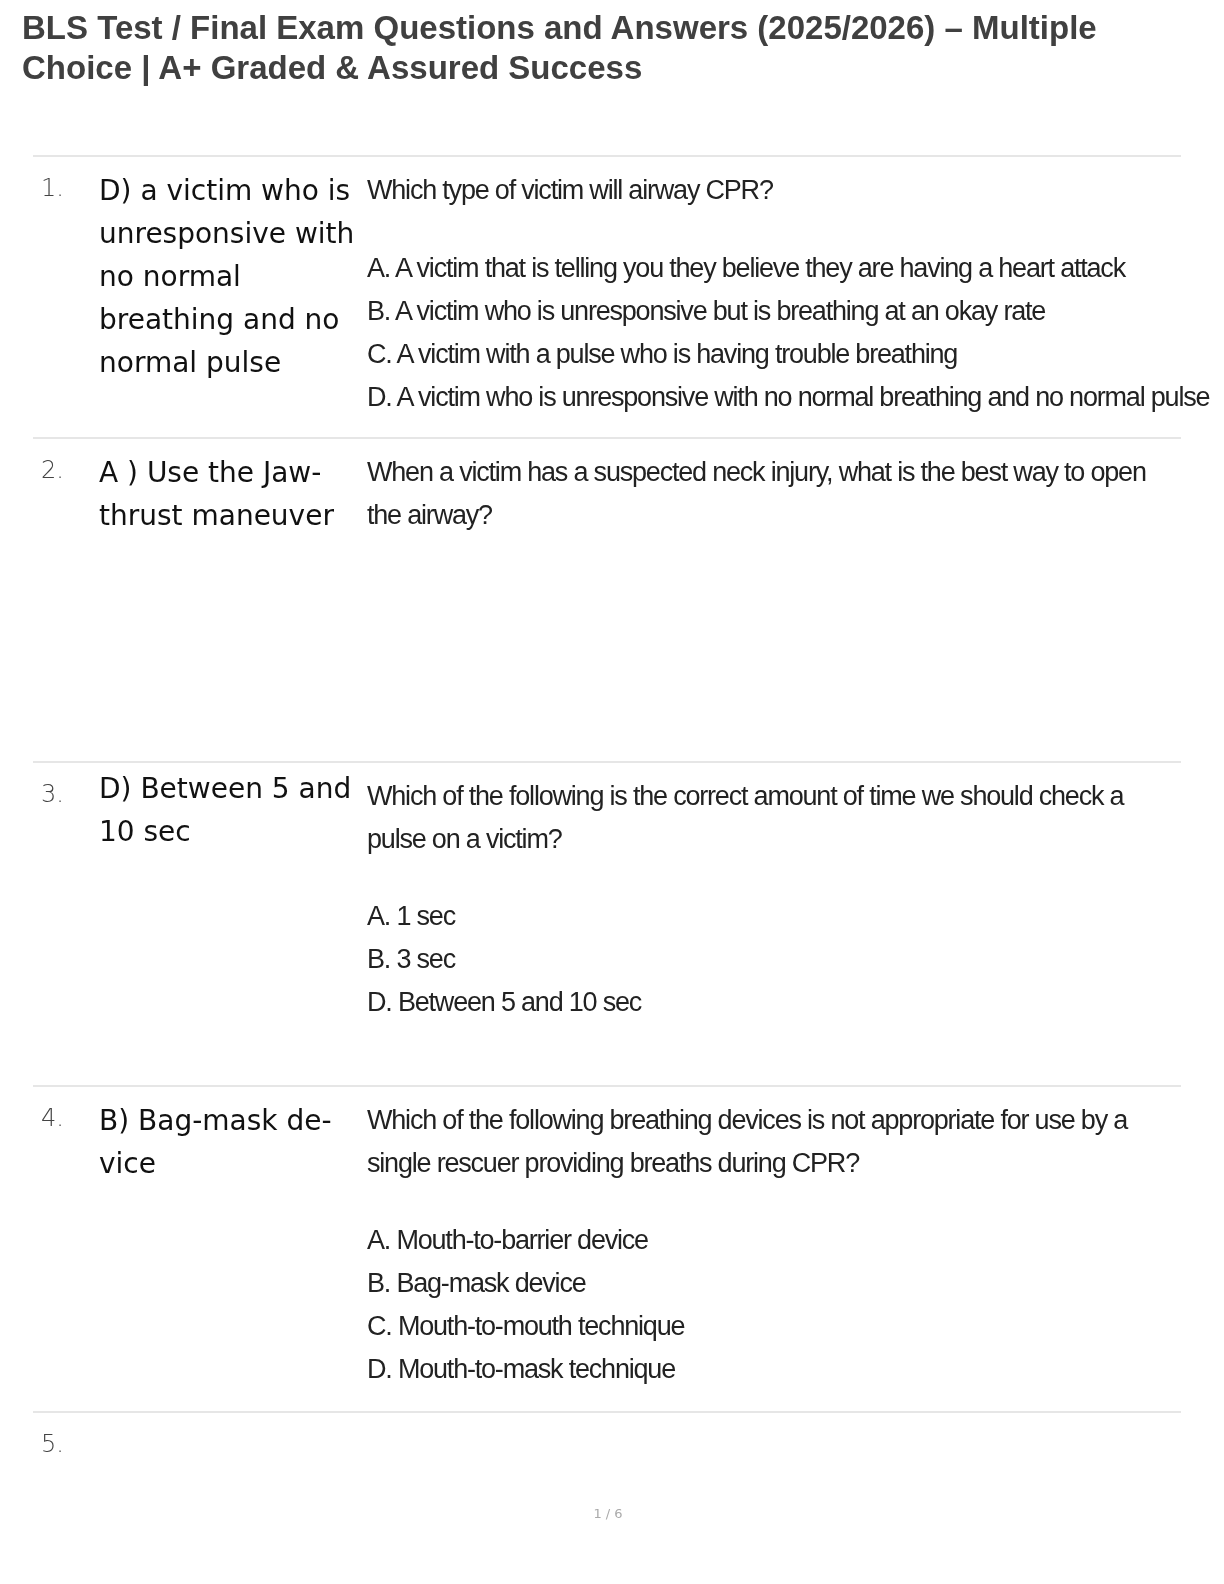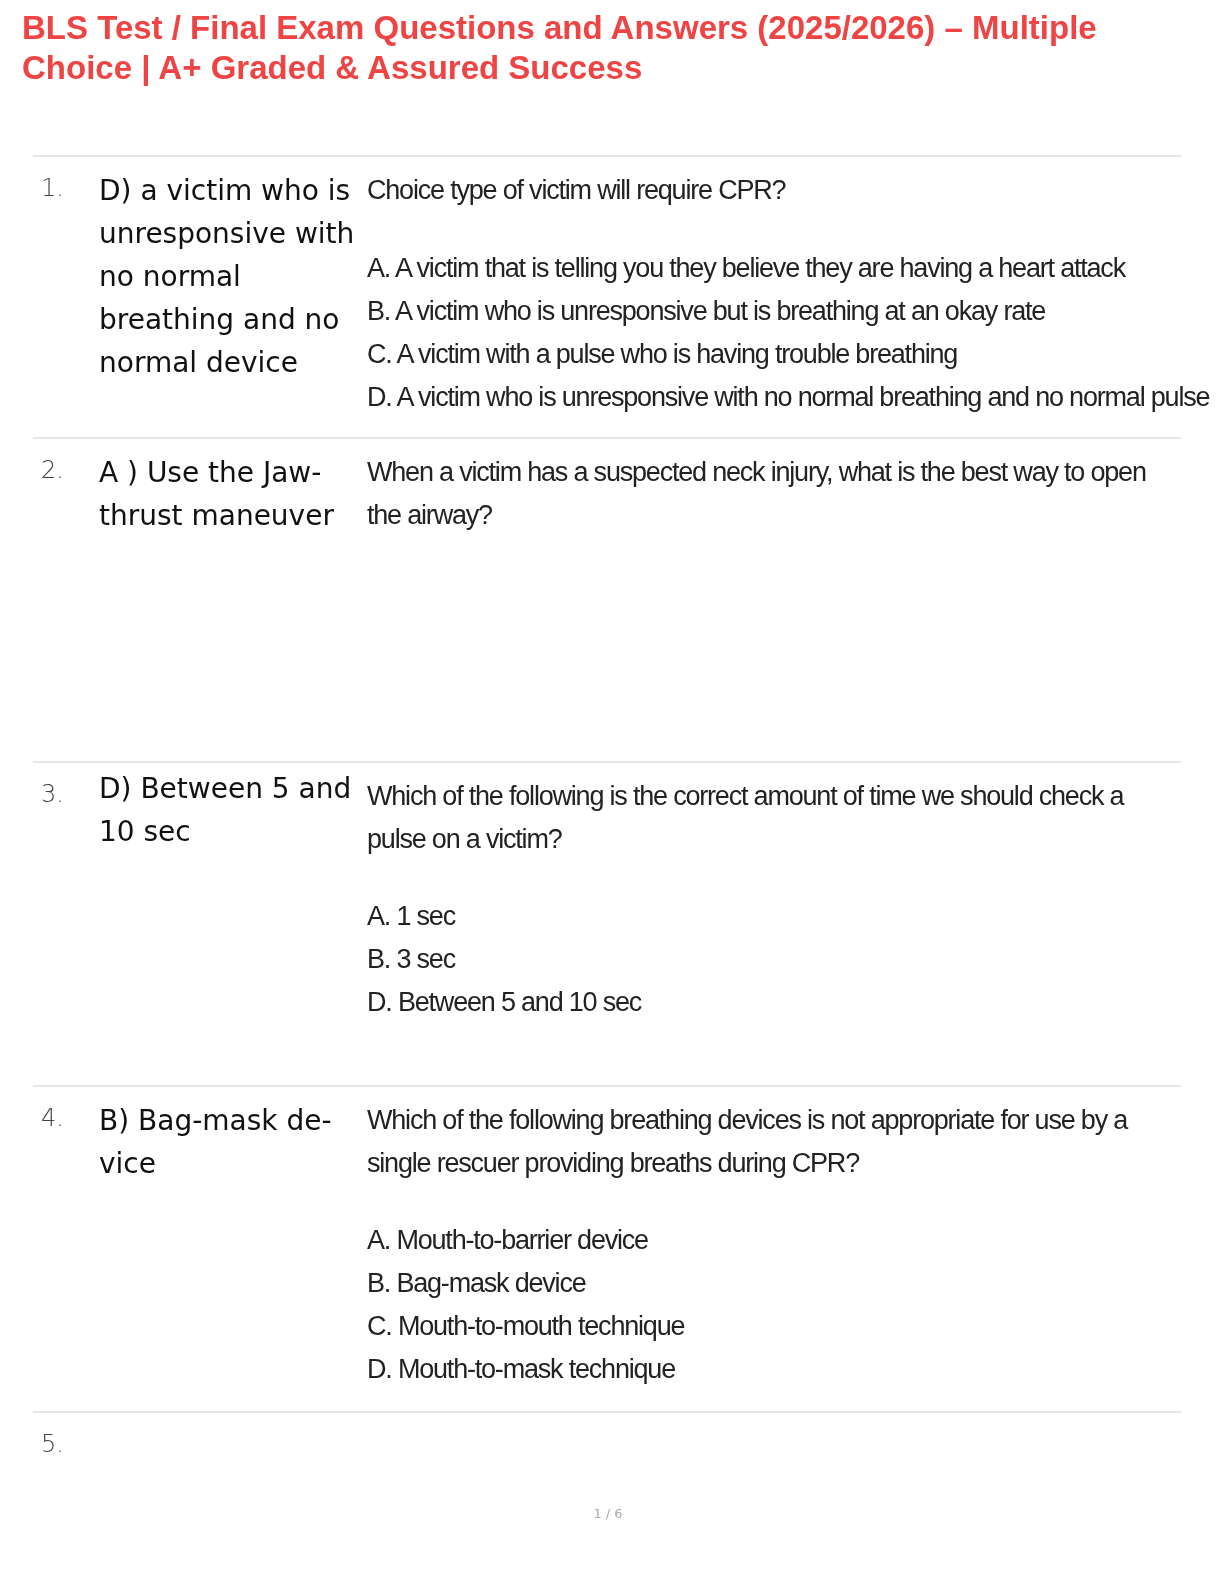--- a/index.html
+++ b/index.html
@@ -1,37 +1,37 @@
 <!DOCTYPE html>
 <html><head>
 <meta charset="utf-8">
 <style>
   html, body { margin:0; padding:0; background:#ffffff; }
   body { width:1224px; height:1584px; position:relative; overflow:hidden; font-family:"Liberation Sans", sans-serif; color:#111; }
-  .title { position:absolute; left:22px; top:8px; width:1180px; font-family:"Liberation Sans", sans-serif; font-weight:bold; font-size:33px; line-height:40px; color:#ef4444; margin:0; }
+  .title { position:absolute; left:22px; top:8px; width:1180px; font-family:"Liberation Sans", sans-serif; font-weight:bold; font-size:33px; line-height:40px; color:#404040; margin:0; }
   .qtable { position:absolute; left:33px; top:155px; width:1148px; }
   .row { position:relative; border-top:2px solid #e6e6e6; }
   .num { position:absolute; left:8px; font-family:"DejaVu Sans", sans-serif; font-size:24px; color:#444; font-weight:300; }
   .answer { position:absolute; left:66px; width:264px; font-family:"DejaVu Sans", sans-serif; font-size:28px; line-height:43px; color:#111; }
   .question { position:absolute; left:334px; width:810px; font-family:"Liberation Sans", sans-serif; font-size:27px; line-height:43px; color:#222; letter-spacing:-1.2px; transform-origin:left top; }
   .opts { position:absolute; left:334px; width:810px; font-family:"Liberation Sans", sans-serif; font-size:27px; line-height:43px; color:#222; letter-spacing:-1.2px; }
   .opt { white-space:nowrap; }
   .footer { position:absolute; left:0; width:1216px; top:1506px; text-align:center; font-size:13px; color:#aaa; font-family:"DejaVu Sans", sans-serif; }
 </style>
 </head>
 <body>
 
 <h1 class="title">BLS Test / Final Exam Questions and Answers (2025/2026) – Multiple Choice | A+ Graded &amp; Assured Success</h1>
 
 <div class="qtable">
 
   <div class="row" style="height:280px;">
     <span class="num" style="top:17px;">1.</span>
-    <div class="answer" style="top:12px;">D) a victim who is unresponsive with no normal breathing and no normal device</div>
-    <div class="question" style="top:12px;">Choice type of victim will require CPR?</div>
+    <div class="answer" style="top:12px;">D) a victim who is unresponsive with no normal breathing and no normal pulse</div>
+    <div class="question" style="top:12px;">Which type of victim will airway CPR?</div>
     <div class="opts" style="top:90px;">
       <div class="opt">A. A victim that is telling you they believe they are having a heart attack</div>
       <div class="opt">B. A victim who is unresponsive but is breathing at an okay rate</div>
       <div class="opt">C. A victim with a pulse who is having trouble breathing</div>
       <div class="opt">D. A victim who is unresponsive with no normal breathing and no normal pulse</div>
     </div>
   </div>
 
   <div class="row" style="height:322px;">
     <span class="num" style="top:17px;">2.</span>

